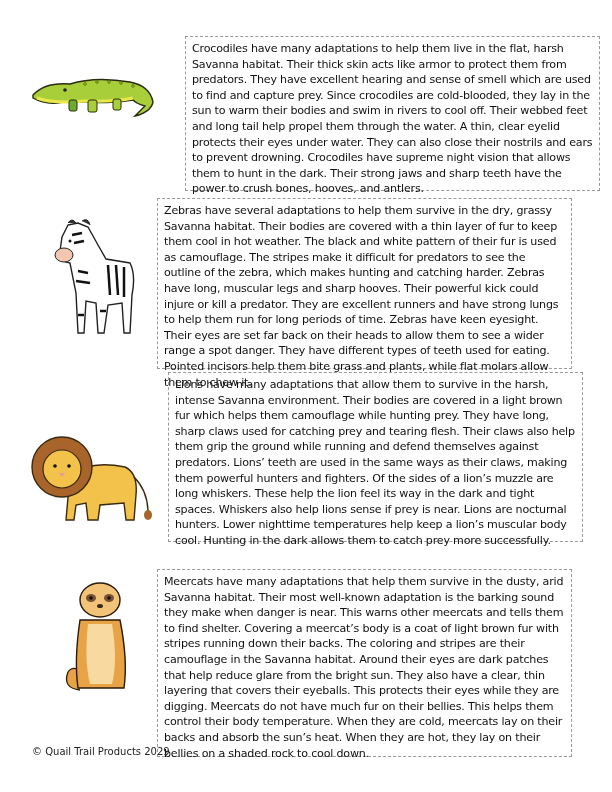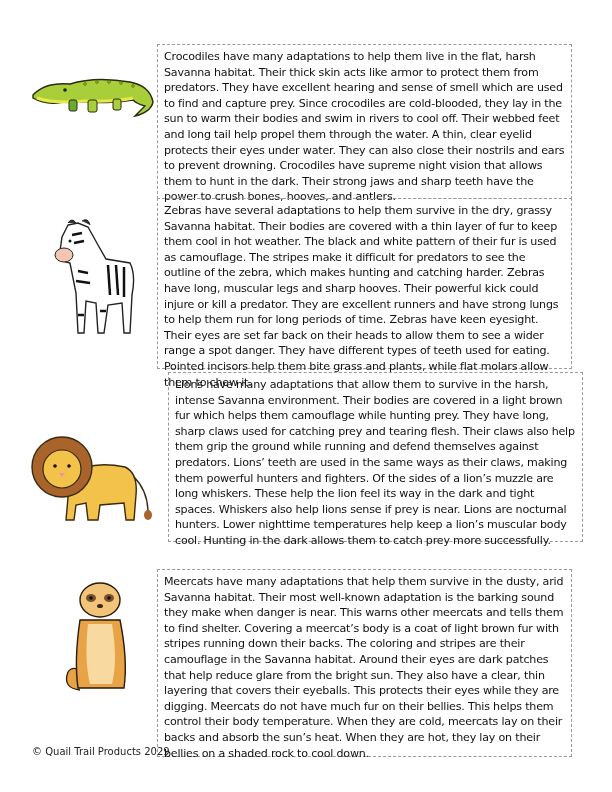--- a/index.html
+++ b/index.html
@@ -25,21 +25,21 @@
     <g fill="none" stroke="#5a7a10" stroke-width="1">
         <circle cx="60" cy="16" r="1.3"></circle>
         <circle cx="72" cy="14" r="1.3"></circle>
         <circle cx="84" cy="14" r="1.3"></circle>
         <circle cx="96" cy="15" r="1.3"></circle>
         <circle cx="108" cy="18" r="1.3"></circle>
       </g>
   </svg>
 </div>
 
-<div class="card" style="top:44px;height:155px;">
+<div class="card" style="top:36px;height:155px;margin-left:28px;">
   <p>Crocodiles have many adaptations to help them live in the flat, harsh Savanna habitat. Their thick skin acts like armor to protect them from predators. They have excellent hearing and sense of smell which are used to find and capture prey. Since crocodiles are cold-blooded, they lay in the sun to warm their bodies and swim in rivers to cool off. Their webbed feet and long tail help propel them through the water. A thin, clear eyelid protects their eyes under water. They can also close their nostrils and ears to prevent drowning. Crocodiles have supreme night vision that allows them to hunt in the dark. Their strong jaws and sharp teeth have the power to crush bones, hooves, and antlers.</p>
 </div>
 
 <div class="pic" style="left:48px;top:215px;width:90px;height:125px;">
   <svg width="90" height="125" viewBox="0 0 90 125">
     <path d="M20 10 L30 8 L40 12 L50 30 L58 44 L82 48 Q88 60 84 80 L82 118 L76 118 L74 88 L60 90 L56 118 L50 118 L48 88 L38 86 L36 118 L30 118 L28 78 L22 48 Q10 46 12 36 L14 22 Z" fill="#fff" stroke="#222" stroke-width="1.4"></path>
     <path d="M20 8 Q24 2 28 8 M34 6 Q40 2 42 10" fill="#333" stroke="#222"></path>
     <ellipse cx="16" cy="40" rx="9" ry="7" fill="#f2c6b0" stroke="#222"></ellipse>
     <g stroke="#111" stroke-width="2.5">
         <path d="M60 50 L62 80"></path>

